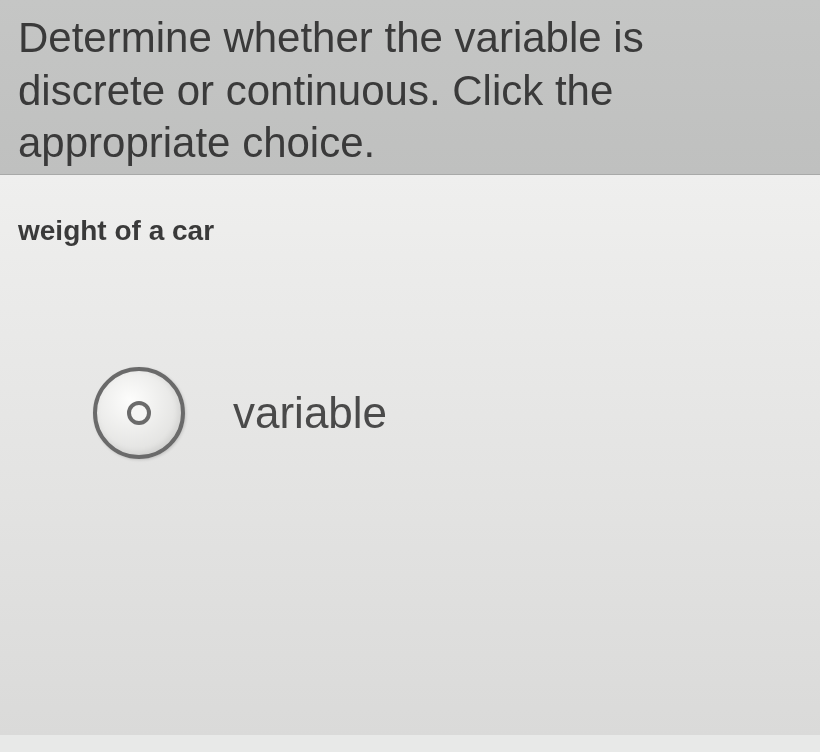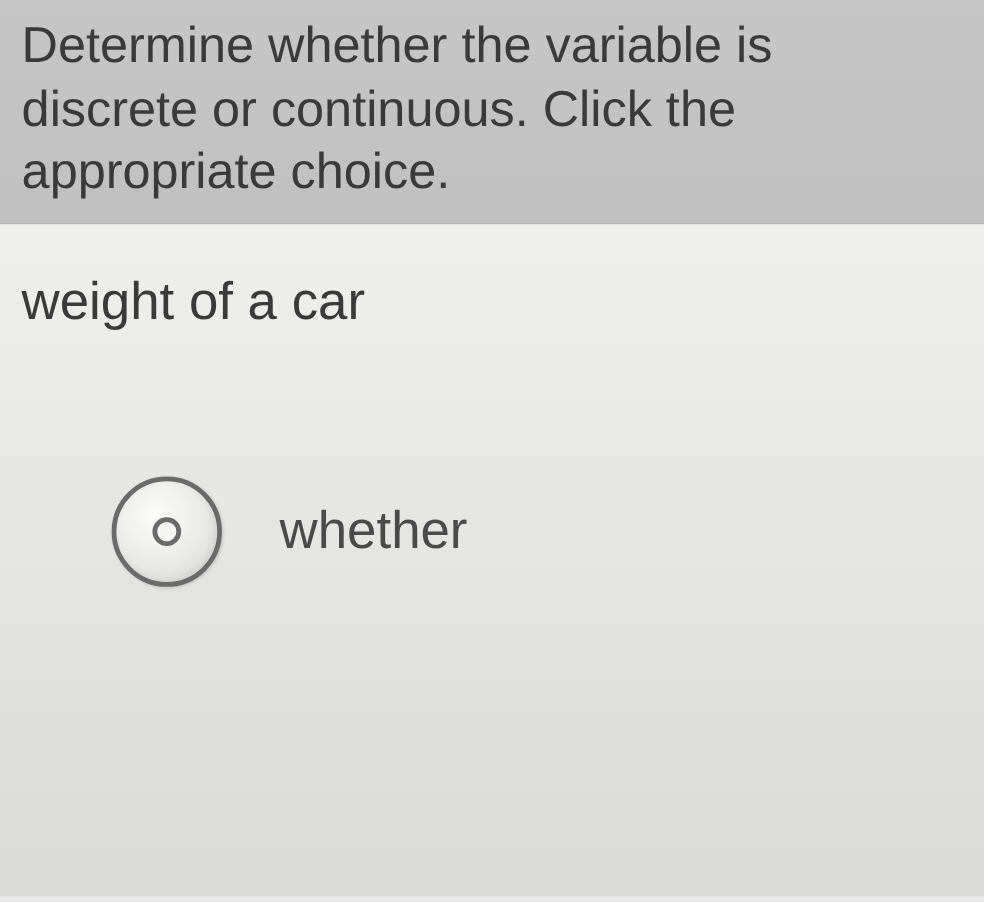--- a/index.html
+++ b/index.html
@@ -9,38 +9,38 @@
     }
     body {
       width: 820px;
       height: 752px;
       font-family: Arial, Helvetica, sans-serif;
       background: #e8e9e8;
       overflow: hidden;
     }
     .header-section {
       background: linear-gradient(to bottom, #c5c6c5, #bfc0bf);
-      padding: 12px 18px 16px 18px;
+      padding: 12px 18px 4px 18px;
       border-bottom: 1px solid #a8a9a8;
     }
     .instruction-text {
       font-size: 42px;
       color: #3a3a3a;
       line-height: 1.25;
       font-weight: 400;
     }
     .body-section {
       padding: 40px 18px 0 18px;
       background: linear-gradient(to bottom, #efefee, #dadad9);
       height: 560px;
     }
     .question-text {
-      font-size: 44px;
+      font-size: 28px;
       color: #3a3a3a;
-      font-weight: 400;
+      font-weight: 700;
       margin-bottom: 120px;
     }
     .options {
       padding-left: 75px;
     }
     .option-row {
       display: flex;
       align-items: center;
       margin-bottom: 38px;
       cursor: pointer;
@@ -78,17 +78,17 @@
 </div>
 
 <div class="body-section">
   <div class="question-text">weight of a car</div>
 
   <div class="options">
     <div class="option-row">
       <div class="radio-outer">
         <div class="radio-inner"></div>
       </div>
-      <div class="option-label">whether</div>
+      <div class="option-label">variable</div>
     </div>
 
   </div>
 </div>
 
 </body></html>

